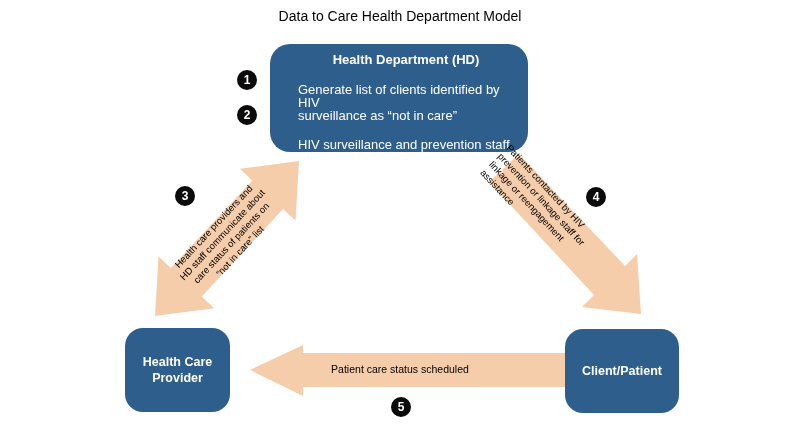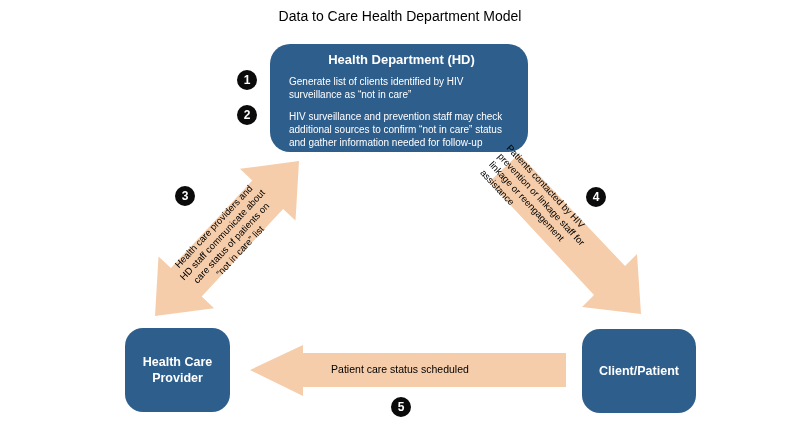--- a/index.html
+++ b/index.html
@@ -13,36 +13,36 @@
     text-align:center;font-size:14px;font-weight:normal;color:var(--text-black,#000);
   }
   svg.arrow-layer{position:absolute;left:0;top:0;}
   svg.arrow-layer polygon{fill:var(--arrow-peach,#F6CDAA);}
   .node{
     position:absolute;background:var(--box-blue,#2E5E8C);color:var(--text-white,#fff);
     box-sizing:border-box;
   }
   .node-hd{
     left:270px;top:44px;width:258px;height:108px;border-radius:20px;
-    padding:8px 14px 6px 19px;
+    padding:8px 14px 6px 28px;
   }
   .node-hd .node-title{
     text-align:center;font-size:13px;font-weight:bold;margin:0 0 4px 0;
   }
   .node-hd .node-step{
-    font-size:10px;line-height:13px;white-space:pre-line;margin:8px 0 9px 0;
+    font-size:13px;line-height:13px;white-space:pre-line;margin:16px 0 9px 0;
   }
   .node-small{
     width:105px;height:84px;border-radius:18px;
     display:flex;align-items:center;justify-content:center;
     text-align:center;font-size:12.5px;font-weight:bold;line-height:16px;
     white-space:pre-line;
   }
   .node-provider{left:125px;top:328px;}
-  .node-client{left:582px;top:329px;width:114px;}
+  .node-client{left:565px;top:329px;width:114px;}
   .step-circle{
     position:absolute;width:20px;height:20px;border-radius:50%;
     background:var(--circle-black,#0B0B0B);border:2px solid #fff;
     color:var(--text-white,#fff);font-size:12px;font-weight:bold;
     line-height:20px;text-align:center;
   }
   .c1{left:235px;top:68px;}
   .c2{left:235px;top:103px;}
   .c3{left:173px;top:184px;}
   .c4{left:584px;top:185px;}

